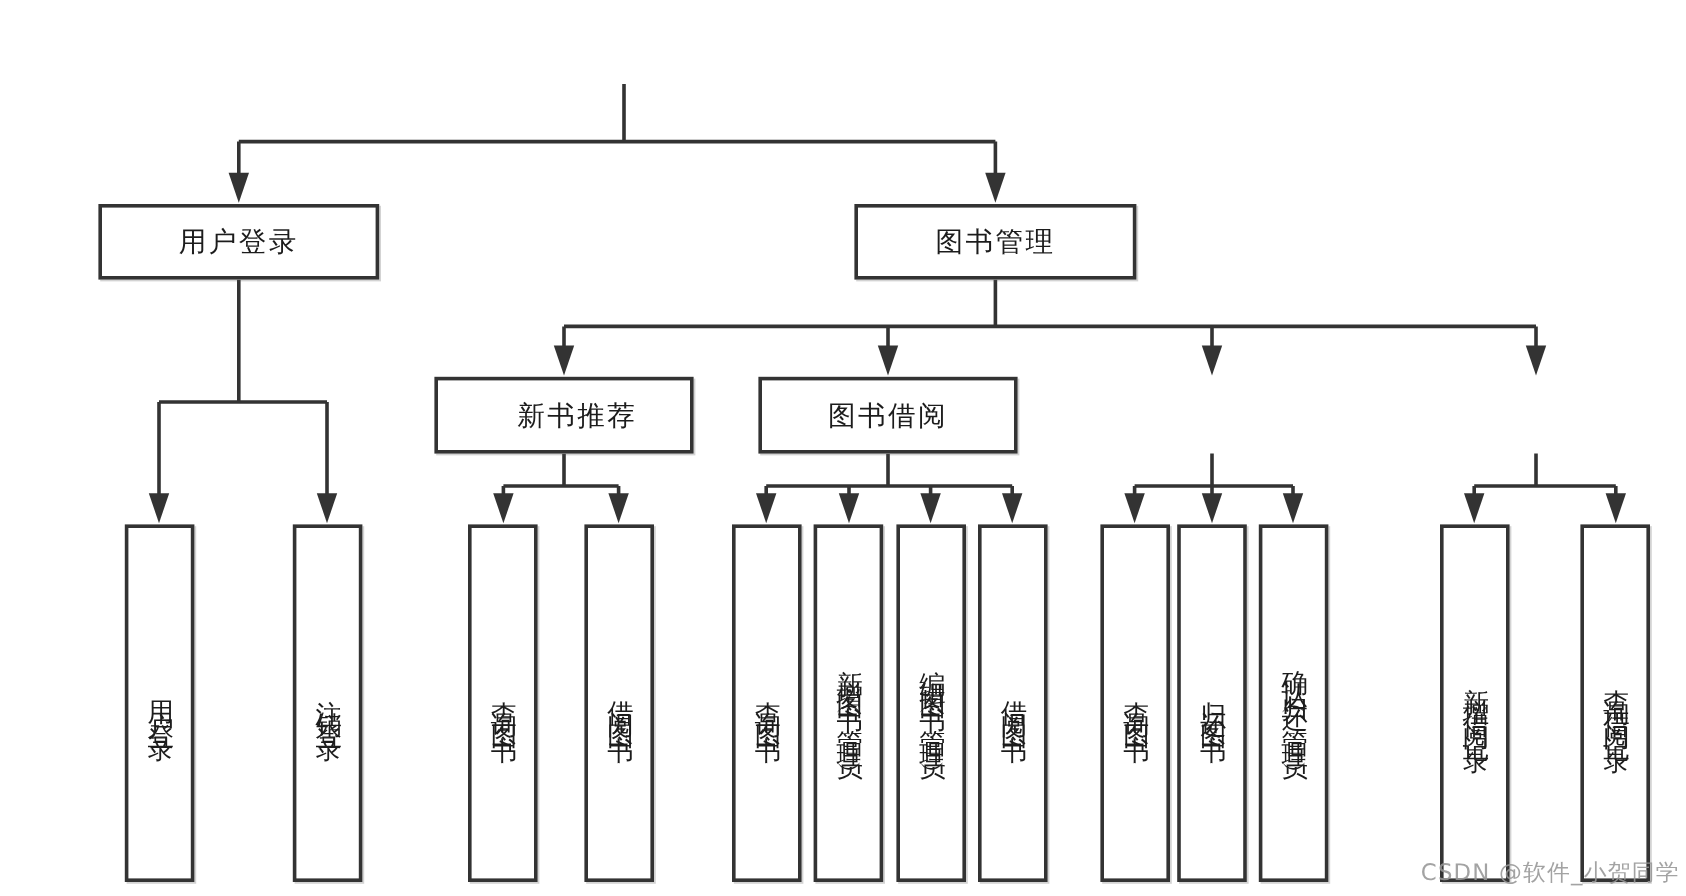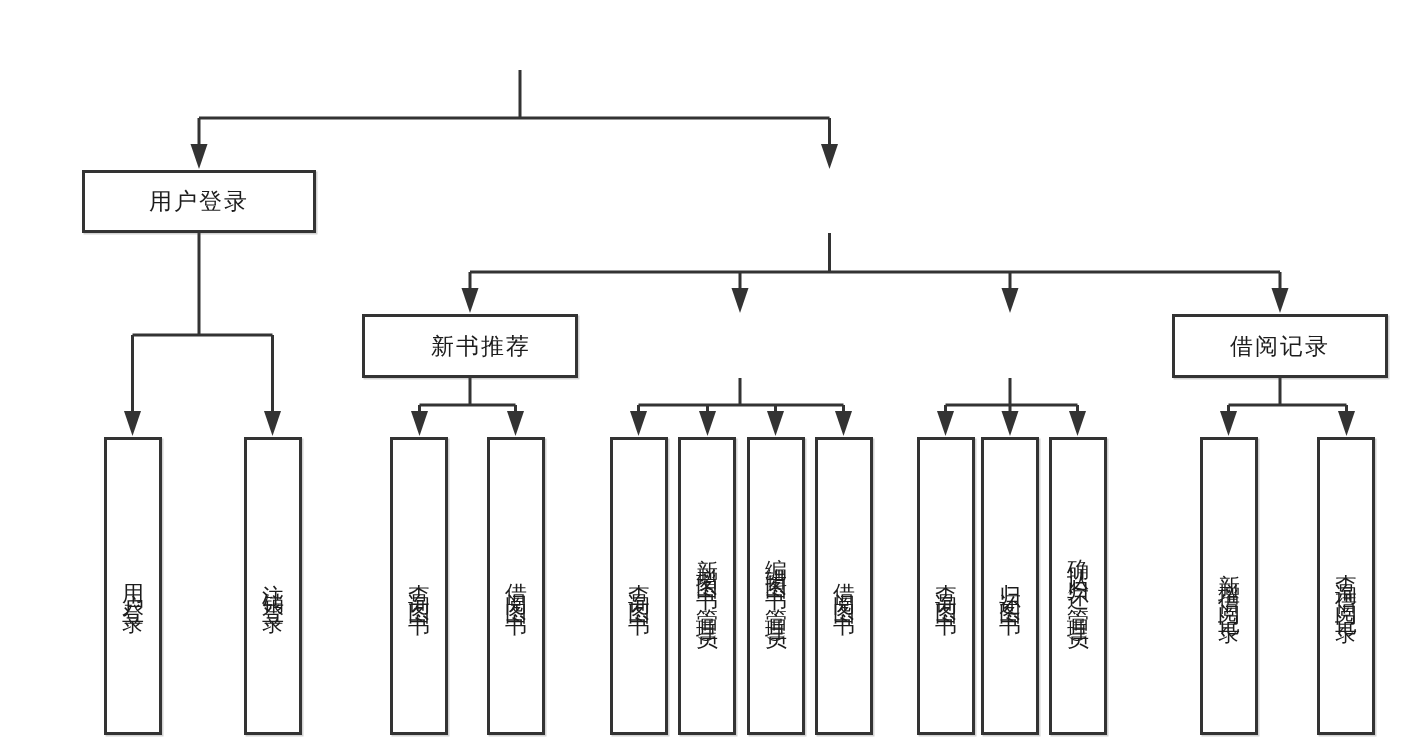--- a/index.html
+++ b/index.html
@@ -104,23 +104,24 @@
       <polygon points="945.5,436 937,411 954,411"></polygon>
       <polygon points="1010,436 1001.5,411 1018.5,411"></polygon>
       <polygon points="1077.5,436 1069,411 1086,411"></polygon>
       <polygon points="1228.5,436 1220,411 1237,411"></polygon>
       <polygon points="1346.5,436 1338,411 1355,411"></polygon>
     </g>
   </svg>
 
 
   <div class="box hbox lvl2" style="left:82px;width:234px;">用户登录</div>
+  <div class="box hbox lvl2" style="left:712px;width:235px;">图书管理</div>
 
   <div class="box hbox lvl3" style="left:362px;width:216px;padding-left:22px;">新书推荐</div>
-  <div class="box hbox lvl3" style="left:1172px;width:216px;">借阅记录</div>
+  <div class="box hbox lvl3" style="left:632px;width:216px;">图书借阅</div>
 
   <div class="box vbox" style="left:104px;">
     <span class="vtext">用户登录</span>
   </div>
   <div class="box vbox" style="left:244px;">
     <span class="vtext">注销登录</span>
   </div>
 
   <div class="box vbox" style="left:390px;">
     <span class="vtext">查询图书</span>
@@ -152,14 +153,15 @@
     <span class="vtext">确认归还（管理员）</span>
   </div>
 
   <div class="box vbox" style="left:1200px;">
     <span class="vtext">新增借阅记录</span>
   </div>
   <div class="box vbox" style="left:1317px;">
     <span class="vtext">查询借阅记录</span>
   </div>
 
+  <div class="watermark">CSDN @软件_小贺同学</div>
 
 </div>
 
 </body></html>

